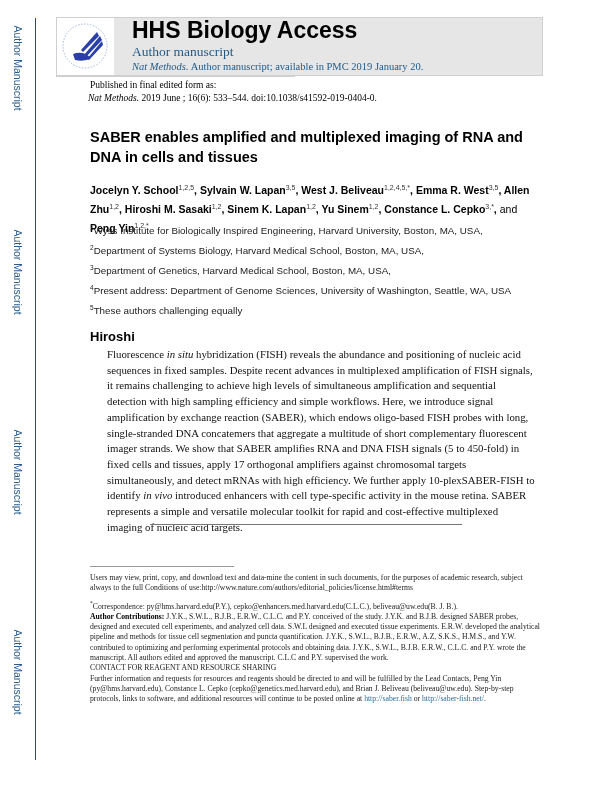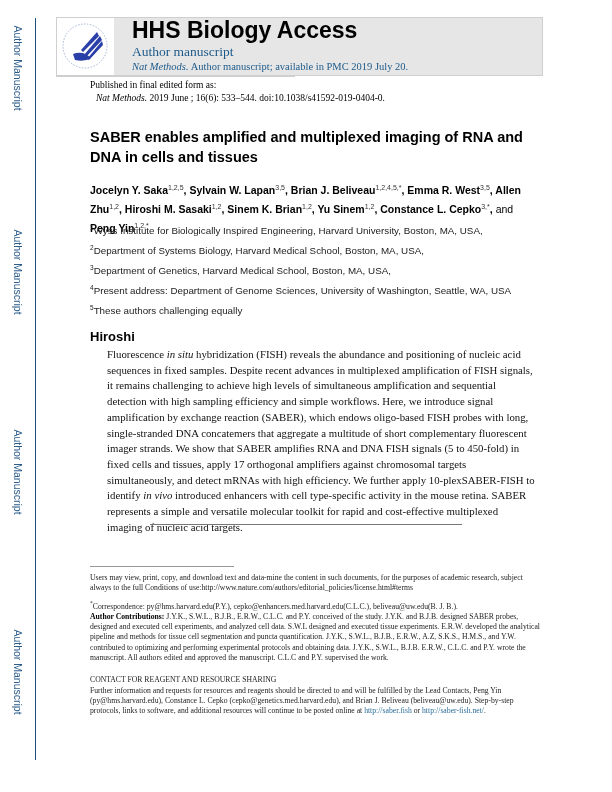--- a/index.html
+++ b/index.html
@@ -6,21 +6,21 @@
   body{width:612px;height:792px;position:relative;overflow:hidden;font-family:"Liberation Serif",serif;color:#000;}
   .sidebar{position:absolute;left:0;top:0;width:36px;height:792px;}
   .sidebar-line{position:absolute;left:35px;top:18px;width:1px;height:742px;background:#1d4f7c;}
   .side-label{position:absolute;left:18px;width:0;height:0;}
   .side-label span{position:absolute;transform:translate(-50%,-50%) rotate(90deg);white-space:nowrap;font-family:"Liberation Sans",sans-serif;font-size:10.5px;color:#2c5d8a;}
   .logo-box{position:absolute;left:56px;top:17px;width:57px;height:58px;background:#fff;}
   .hdr-title{position:absolute;left:132px;top:17px;font-family:"Liberation Sans",sans-serif;font-weight:bold;font-size:23px;color:#000;letter-spacing:0px;}
   .hdr-sub{position:absolute;left:132px;top:44px;font-size:13.5px;color:#1d5a8a;}
   .hdr-avail{position:absolute;left:132px;top:61px;font-size:10.5px;color:#1d5a8a;}
   .pub1{position:absolute;left:90px;top:80px;font-size:9.5px;}
-  .pub2{position:absolute;left:96px;top:93px;font-size:9.5px;}
+  .pub2{position:absolute;left:88px;top:93px;font-size:9.5px;}
   .title{position:absolute;left:90px;top:127px;width:450px;font-family:"Liberation Sans",sans-serif;font-weight:bold;font-size:14.5px;line-height:20px;}
   .authors{position:absolute;left:90px;top:179px;width:450px;font-family:"Liberation Sans",sans-serif;font-weight:bold;font-size:10.5px;line-height:15.5px;}
   .authors sup{font-weight:normal;font-size:7px;color:#333;}
   .authors .and{font-weight:normal;}
   .aff{position:absolute;left:90px;font-family:"Liberation Sans",sans-serif;font-size:9.8px;color:#222;white-space:nowrap;}
   .aff sup{font-size:6.5px;}
   .abs-head{position:absolute;left:90px;top:329px;font-family:"Liberation Sans",sans-serif;font-weight:bold;font-size:13px;}
   .abstract{position:absolute;left:107px;top:347px;width:428px;font-size:10.8px;line-height:15.7px;color:#111;}
   .rule1{position:absolute;left:150px;top:524px;width:312px;height:1px;background:#777;}
   .rule2{position:absolute;left:90px;top:566px;width:144px;height:1px;background:#999;}
@@ -236,35 +236,35 @@
     <circle cx="28" cy="28" r="22" fill="none" stroke="#8fa3c9" stroke-width="0.8" stroke-dasharray="1.5 1.5"></circle>
     <path d="M40 14 L24 32 L26 34 L42 18 Z" fill="#2a3fa8"></path>
     <path d="M43 18 L27 37 L29 39 L45 22 Z" fill="#2a3fa8"></path>
     <path d="M45 23 L30 41 L32 42 L46 27 Z" fill="#2a3fa8"></path>
     <path d="M16 36 Q26 32 34 40 Q28 44 18 42 Z" fill="#2a3fa8"></path>
   </svg>
 </div>
 
 <div class="hdr-title">HHS Biology Access</div>
 <div class="hdr-sub">Author manuscript</div>
-<div class="hdr-avail"><i>Nat Methods.</i><span> Author manuscript; available in PMC 2019 July 20.</span></div>
+<div class="hdr-avail"><i>Nat Methods.</i><span> Author manuscript; available in PMC 2019 January 20.</span></div>
 
 <div class="pub1">Published in final edited form as:</div>
 <div class="pub2"><i>Nat Methods.</i><span> 2019 June ; 16(6): 533–544. doi:10.1038/s41592-019-0404-0.</span></div>
 
 <div class="title">SABER enables amplified and multiplexed imaging of RNA and DNA in cells and tissues</div>
 
 <div class="authors">
-  <span><span>Jocelyn Y. Saka</span><sup>1,2,5</sup></span>, 
+  <span><span>Jocelyn Y. School</span><sup>1,2,5</sup></span>, 
   <span><span>Sylvain W. Lapan</span><sup>3,5</sup></span>, 
-  <span><span>Brian J. Beliveau</span><sup>1,2,4,5,*</sup></span>, 
+  <span><span>West J. Beliveau</span><sup>1,2,4,5,*</sup></span>, 
   <span><span>Emma R. West</span><sup>3,5</sup></span>, 
   <span><span>Allen Zhu</span><sup>1,2</sup></span>, 
   <span><span>Hiroshi M. Sasaki</span><sup>1,2</sup></span>, 
-  <span><span>Sinem K. Brian</span><sup>1,2</sup></span>, 
+  <span><span>Sinem K. Lapan</span><sup>1,2</sup></span>, 
   <span><span>Yu Sinem</span><sup>1,2</sup></span>, 
   <span><span>Constance L. Cepko</span><sup>3,*</sup></span>, <span class="and">and</span><br>
   <span><span>Peng Yin</span><sup>1,2,*</sup></span>
 </div>
 
 <div class="aff" style="top:224px;"><sup>1</sup><span>Wyss Institute for Biologically Inspired Engineering, Harvard University, Boston, MA, USA,</span></div>
 <div class="aff" style="top:244px;"><sup>2</sup><span>Department of Systems Biology, Harvard Medical School, Boston, MA, USA,</span></div>
 <div class="aff" style="top:264px;"><sup>3</sup><span>Department of Genetics, Harvard Medical School, Boston, MA, USA,</span></div>
 <div class="aff" style="top:284px;"><sup>4</sup><span>Present address: Department of Genome Sciences, University of Washington, Seattle, WA, USA</span></div>
 <div class="aff" style="top:304px;"><sup>5</sup><span>These authors challenging equally</span></div>
@@ -272,15 +272,15 @@
 <div class="abs-head">Hiroshi</div>
 <div class="abstract"><span>Fluorescence </span><i>in situ</i><span> hybridization (FISH) reveals the abundance and positioning of nucleic acid sequences in fixed samples. Despite recent advances in multiplexed amplification of FISH signals, it remains challenging to achieve high levels of simultaneous amplification and sequential detection with high sampling efficiency and simple workflows. Here, we introduce signal amplification by exchange reaction (SABER), which endows oligo-based FISH probes with long, single-stranded DNA concatemers that aggregate a multitude of short complementary fluorescent imager strands. We show that SABER amplifies RNA and DNA FISH signals (5 to 450-fold) in fixed cells and tissues, apply 17 orthogonal amplifiers against chromosomal targets simultaneously, and detect mRNAs with high efficiency. We further apply 10-plexSABER-FISH to identify </span><i>in vivo</i><span> introduced enhancers with cell type-specific activity in the mouse retina. SABER represents a simple and versatile molecular toolkit for rapid and cost-effective multiplexed imaging of nucleic acid targets.</span></div>
 
 <div class="rule1"></div>
 <div class="rule2"></div>
 
 <div class="foot" style="top:573px;">Users may view, print, copy, and download text and data-mine the content in such documents, for the purposes of academic research, subject always to the full Conditions of use:http://www.nature.com/authors/editorial_policies/license.html#terms</div>
 <div class="foot" style="top:598px;">
   <div><sup>*</sup><span>Correspondence: py@hms.harvard.edu(P.Y.), cepko@enhancers.med.harvard.edu(C.L.C.), beliveau@uw.edu(B. J. B.).</span></div>
   <div><b>Author Contributions:</b><span> J.Y.K., S.W.L., B.J.B., E.R.W., C.L.C. and P.Y. conceived of the study. J.Y.K. and B.J.B. designed SABER probes, designed and executed cell experiments, and analyzed cell data. S.W.L designed and executed tissue experiments. E.R.W. developed the analytical pipeline and methods for tissue cell segmentation and puncta quantification. J.Y.K., S.W.L., B.J.B., E.R.W., A.Z, S.K.S., H.M.S., and Y.W. contributed to optimizing and performing experimental protocols and obtaining data. J.Y.K., S.W.L., B.J.B. E.R.W., C.L.C. and P.Y. wrote the manuscript. All authors edited and approved the manuscript. C.L.C and P.Y. supervised the work.</span></div>
-  <div style="margin-top:12px;">CONTACT FOR REAGENT AND RESOURCE SHARING</div>
+  <div style="margin-top:0;">CONTACT FOR REAGENT AND RESOURCE SHARING</div>
   <div><span>Further information and requests for resources and reagents should be directed to and will be fulfilled by the Lead Contacts, Peng Yin (py@hms.harvard.edu), Constance L. Cepko (cepko@genetics.med.harvard.edu), and Brian J. Beliveau (beliveau@uw.edu). Step-by-step protocols, links to software, and additional resources will continue to be posted online at </span><a class="link">http://saber.fish</a><span> or </span><a class="link">http://saber-fish.net/</a><span>.</span></div>
 </div>
 
 </body></html>

